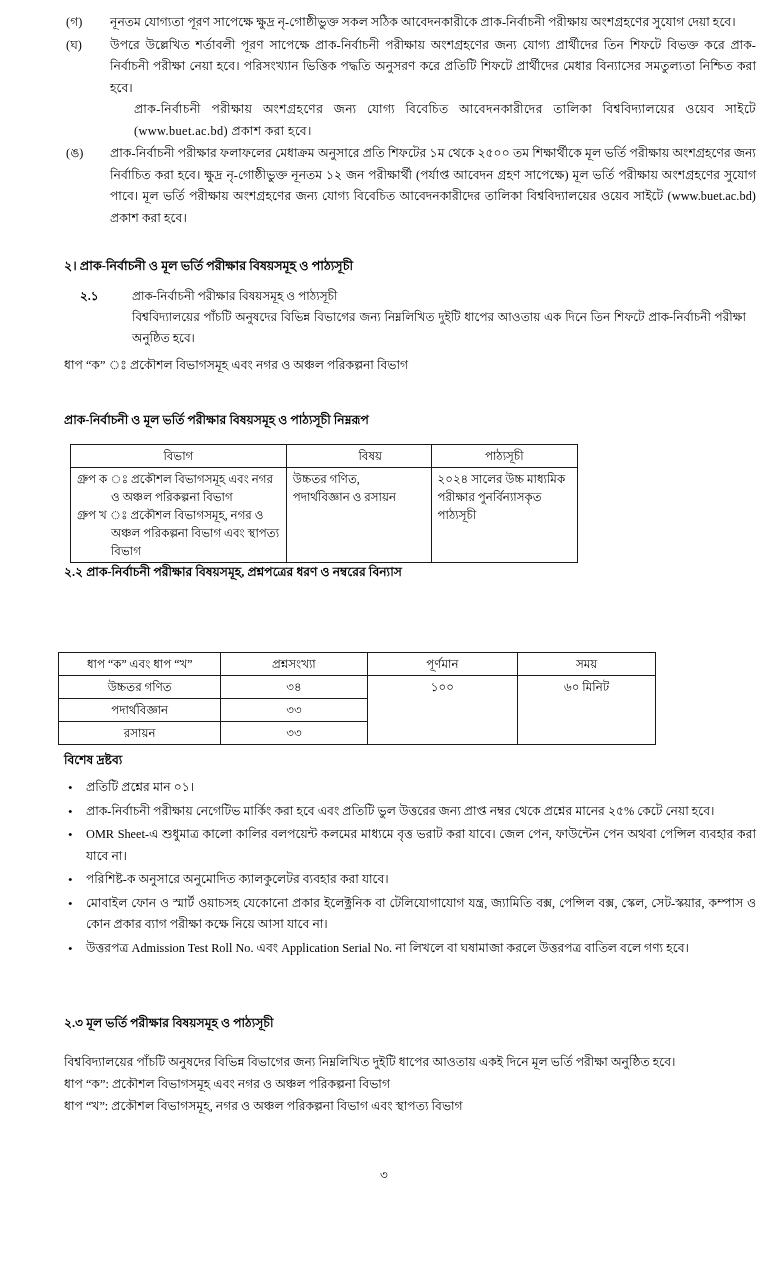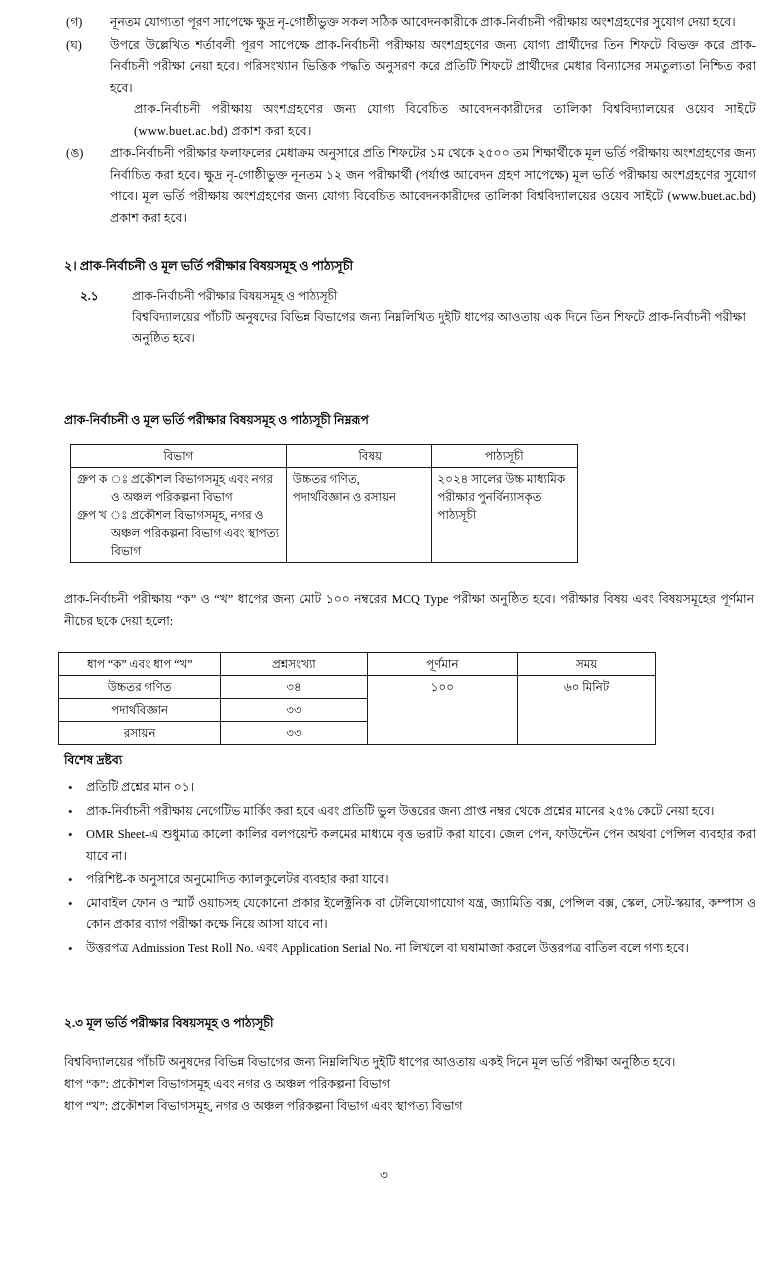--- a/index.html
+++ b/index.html
@@ -204,20 +204,21 @@
   </div>
 
   <div class="sec-head" style="left:64px; top:256px; width:620px;">২। প্রাক-নির্বাচনী ও মূল ভর্তি পরীক্ষার বিষয়সমূহ ও পাঠ্যসূচী</div>
 
   <div class="subsec" style="left:80px; top:286px; width:666px;">
     <span class="num">২.১</span>
     <span class="ttl">প্রাক-নির্বাচনী পরীক্ষার বিষয়সমূহ ও পাঠ্যসূচী</span>
     <span class="bodytxt">বিশ্ববিদ্যালয়ের পাঁচটি অনুষদের বিভিন্ন বিভাগের জন্য নিম্নলিখিত দুইটি ধাপের আওতায় এক দিনে তিন শিফটে প্রাক-নির্বাচনী পরীক্ষা অনুষ্ঠিত হবে।</span>
   </div>
 
+  <div class="plain" style="left:64px; top:355px; width:690px;">ধাপ “ক” ঃ প্রকৌশল বিভাগসমূহ এবং নগর ও অঞ্চল পরিকল্পনা বিভাগ</div>
 
   <div class="plain plain-b" style="left:64px; top:410px; width:690px;">প্রাক-নির্বাচনী ও মূল ভর্তি পরীক্ষার বিষয়সমূহ ও পাঠ্যসূচী নিম্নরূপ</div>
 
   <table class="doc" style="left:70px; top:444px; width:508px;">
     <thead>
       <tr>
         <th style="width:264px;">বিভাগ</th>
         <th style="width:150px;padding-left:27px;">বিষয়</th>
         <th style="width:172px;">পাঠ্যসূচী</th>
       </tr>
@@ -233,21 +234,24 @@
           <span style="display:block;">পদার্থবিজ্ঞান ও রসায়ন</span>
         </td>
         <td>
           <span style="display:block;">২০২৪ সালের উচ্চ মাধ্যমিক</span>
           <span style="display:block;">পরীক্ষার পুনর্বিন্যাসকৃত পাঠ্যসূচী</span>
         </td>
       </tr>
     </tbody>
   </table>
 
-  <div class="plain" style="left:64px; top:589px; width:690px;">প্রাক-নির্বাচনী পরীক্ষায় “ক” ও “খ” ধাপের জন্য মোট ১০০ নম্বরের MCQ Type পরীক্ষা অনুষ্ঠিত হবে। পরীক্ষার বিষয় এবং বিষয়সমূহের পূর্ণমান নীচের ছকে দেয়া হলো:</div>
+  <div class="plain plain-b" style="left:64px; top:562px; width:690px;">
+    <span>২.২</span>
+    <span>প্রাক-নির্বাচনী পরীক্ষার বিষয়সমূহ, প্রশ্নপত্রের ধরণ ও নম্বরের বিন্যাস</span>
+  </div>
 
   <table class="doc" style="left:58px; top:652px; width:598px;">
     <thead>
       <tr>
         <th style="width:162px;">ধাপ “ক” এবং ধাপ “খ”</th>
         <th style="width:146px;">প্রশ্নসংখ্যা</th>
         <th style="width:152px;border-radius:11px;">পূর্ণমান</th>
         <th style="width:138px;">সময়</th>
       </tr>
     </thead>

